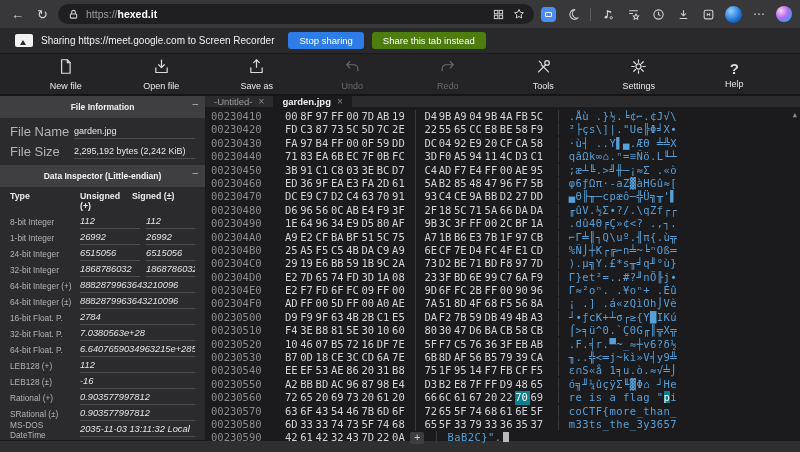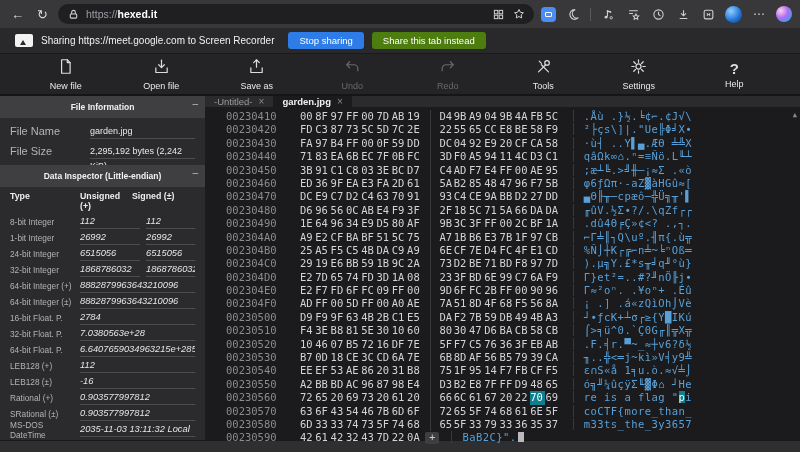--- a/index.html
+++ b/index.html
@@ -41,40 +41,40 @@
   .tbtn.disabled .tlab { color:#69696c; }
   .tbtn .qmark { font-size:15px; font-weight:bold; color:#dcdcdc; line-height:17px; height:17px; }
 
   
   .main { display:flex; height:344px; }
   .sidebar { width:205px; background:#2b2b2d; overflow:hidden; }
   .sect-head { height:22px; background:#3f3f42; display:flex; align-items:center; justify-content:center; position:relative; cursor:pointer; }
   .sect-head span.t { font-size:8.5px; font-weight:bold; color:#f2f2f2; }
   .sect-head .minus { position:absolute; right:7px; top:3px; color:#bdbdbd; font-size:10px; line-height:10px; cursor:pointer; }
   .firow { display:flex; align-items:center; height:20px; padding:0 10px; }
-  .firow .flab { width:80px; font-size:11px; color:#b4b4b7; }
+  .firow .flab { width:64px; font-size:13px; color:#b4b4b7; }
   .firow .fval { flex:1; font-size:9px; color:#e8e8e8; border-bottom:1px solid #4d4d50; height:15px; line-height:15px; }
   .fi-body { padding:3px 0 4px; }
   .ihead { display:flex; padding:4px 10px 3px; }
   .ihead span { font-size:8.8px; font-weight:bold; color:#ededed; }
   .ihead .c1 { width:70px; } .ihead .c2 { width:44px; } .ihead .c3 { flex:1;padding-left:8px; }
   .irow { display:flex; align-items:center; height:16px; padding:0 10px; }
   .irow .ilab { width:70px; font-size:8.3px; color:#b4b4b7; }
   .ival { font-size:9.3px; color:#e6e6e6; border-bottom:1px solid #4d4d50; height:13.5px; line-height:13px; white-space:nowrap; overflow:hidden;font-style:italic; }
   .irow .v1 { width:60px; margin-right:6px; } .irow .v2 { flex:1; } .irow .vw { flex:1; }
   .ival.muted { color:#78787c; border-bottom-color:#3a3a3d; }
 
   
   .hexpane { flex:1; display:flex; flex-direction:column; background:#1b1b1d; position:relative; }
   .tabbar { height:18px; background:#2b2b2d; display:flex;text-align:right; }
   .tab { display:flex; align-items:center; padding:0 9px; font-size:9.5px; color:#9a9a9e; cursor:pointer; }
   .tab.active { background:#1b1b1d; color:#f2f2f2; font-weight:bold; }
   .tab .x { margin-left:6px; color:#8a8a8e; font-size:10px; font-weight:normal; }
   .hexgrid { flex:1; padding:3px 0 0 6px; font-family:"DejaVu Sans Mono", monospace; font-size:10.5px; position:relative; }
-  .hexrow { height:13.4px; line-height:13.4px; white-space:nowrap;margin-left:15px; }
+  .hexrow { height:13.4px; line-height:13.4px; white-space:nowrap; }
   .off { display:inline-block; width:52px; color:#8c8c8f; margin-right:22px; }
   .byte { display:inline-block; width:15.3px; color:#d4d4d6; cursor:text; }
   .byte.grp { margin-left:8px; border-left:1px solid #39393c; padding-left:8px; width:23.3px; }
   .byte.sel { background:#0e7f8e; color:#fff; }
   .txt { margin-left:12px; border-left:1px solid #39393c; padding-left:10px; color:#58a0d8; letter-spacing:0.45px; cursor:text; }
   .txt .sel { background:#0e7f8e; color:#eaf7fa; }
   .plusbtn { display:inline-block; width:14px; height:12px; line-height:12px; text-align:center; background:#3e3e41; color:#cfcfcf; border-radius:2px; margin-left:3px; font-size:10px; cursor:pointer; }
   .cursor { display:inline-block; width:6px; height:10px; background:#b9b9bc; vertical-align:-1px; margin-left:1px; }
   .scroll-arrow { position:absolute; top:4px; right:3px; color:#8a8a8e; font-size:7px; cursor:pointer; }
 

